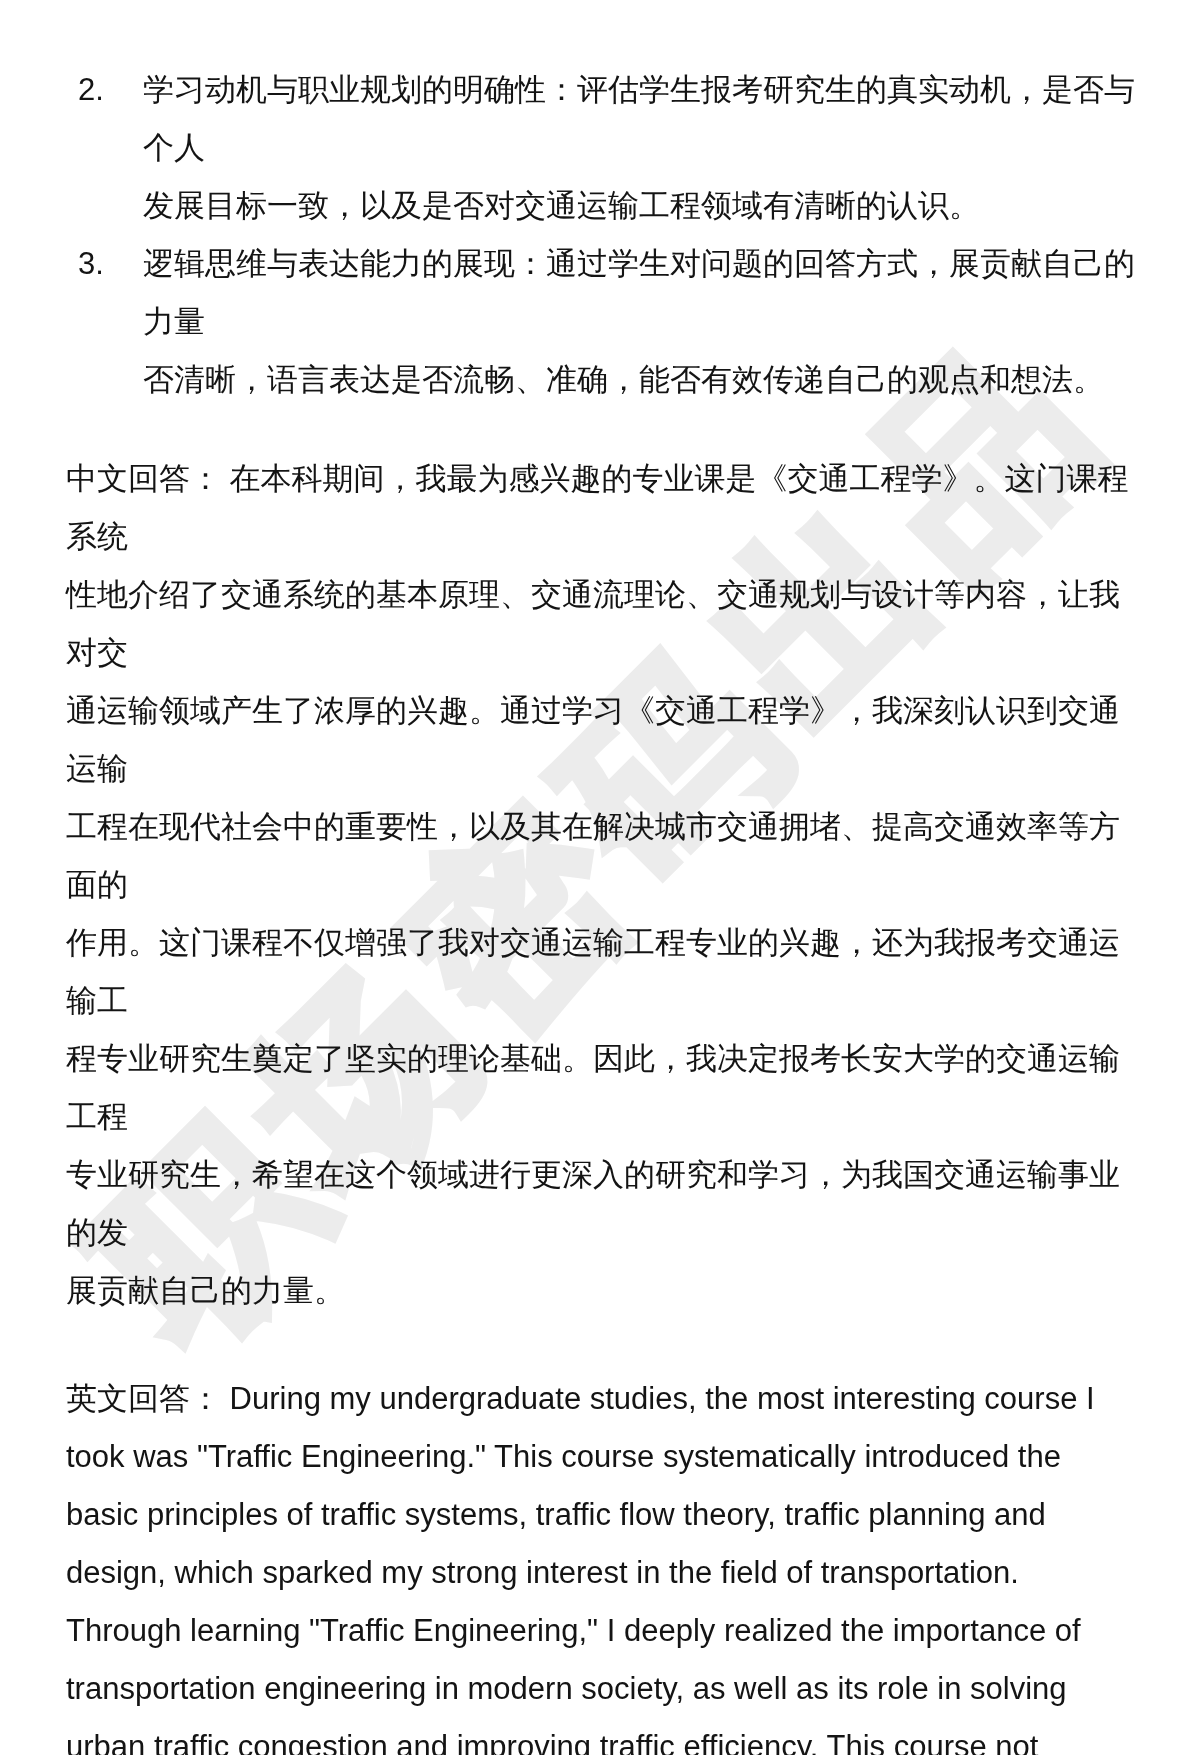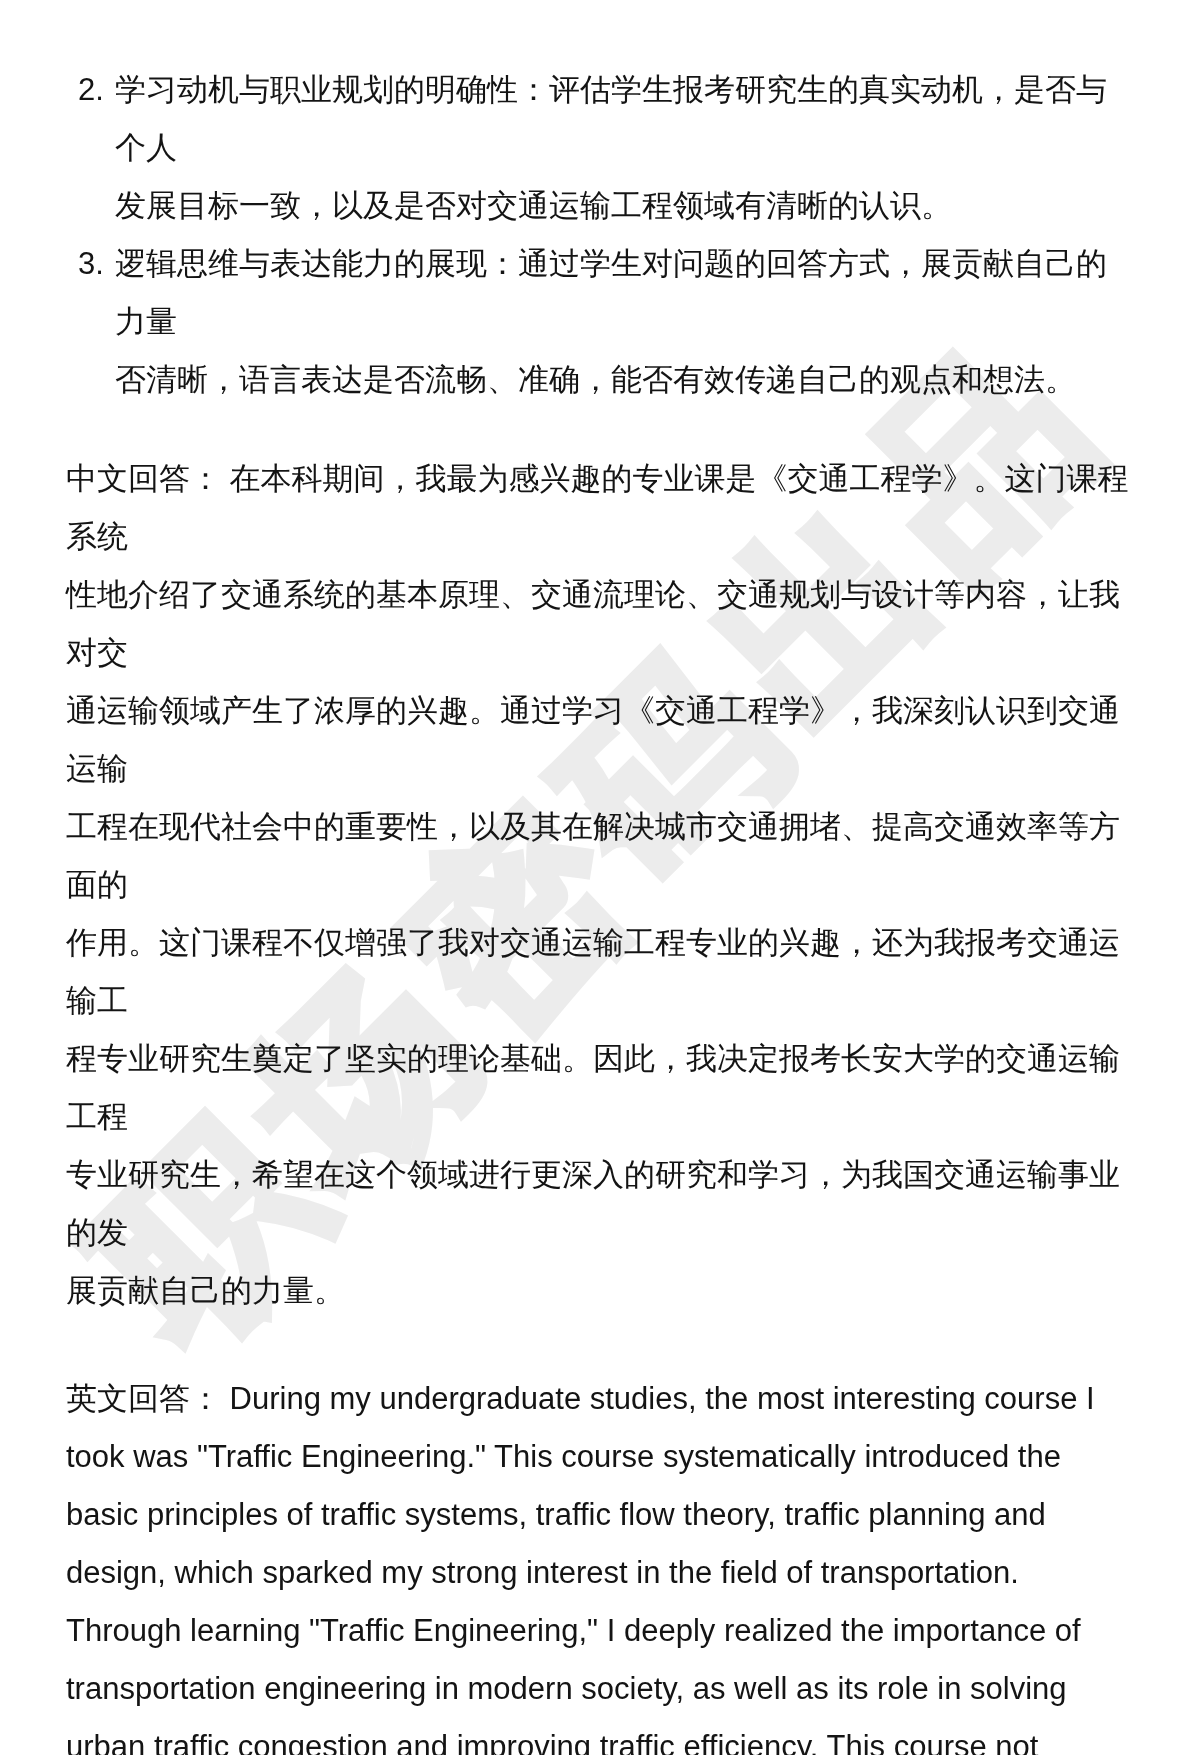--- a/index.html
+++ b/index.html
@@ -37,21 +37,21 @@
     line-height: 58px;
   }
   ol.numbered-list { margin: 61px 0 0 0; padding: 0; list-style: none; }
   ol.numbered-list li { display: flex; }
   .list-num {
     flex: 0 0 49px;
     width: 49px;
     padding-left: 12px;
     box-sizing: border-box;
   }
-  .list-text { flex: 1; white-space: pre-line; }
+  .list-text { flex: 1; white-space: pre-line; margin-left: 28px; }
   p.para { margin: 0; white-space: pre-line; }
   p.para.zh { margin-top: 41px; }
   p.para.en { margin-top: 50px; }
 </style>
 </head>
 <body>
 
 <div class="watermark">职场密码出品</div>
 
 <main class="content">

